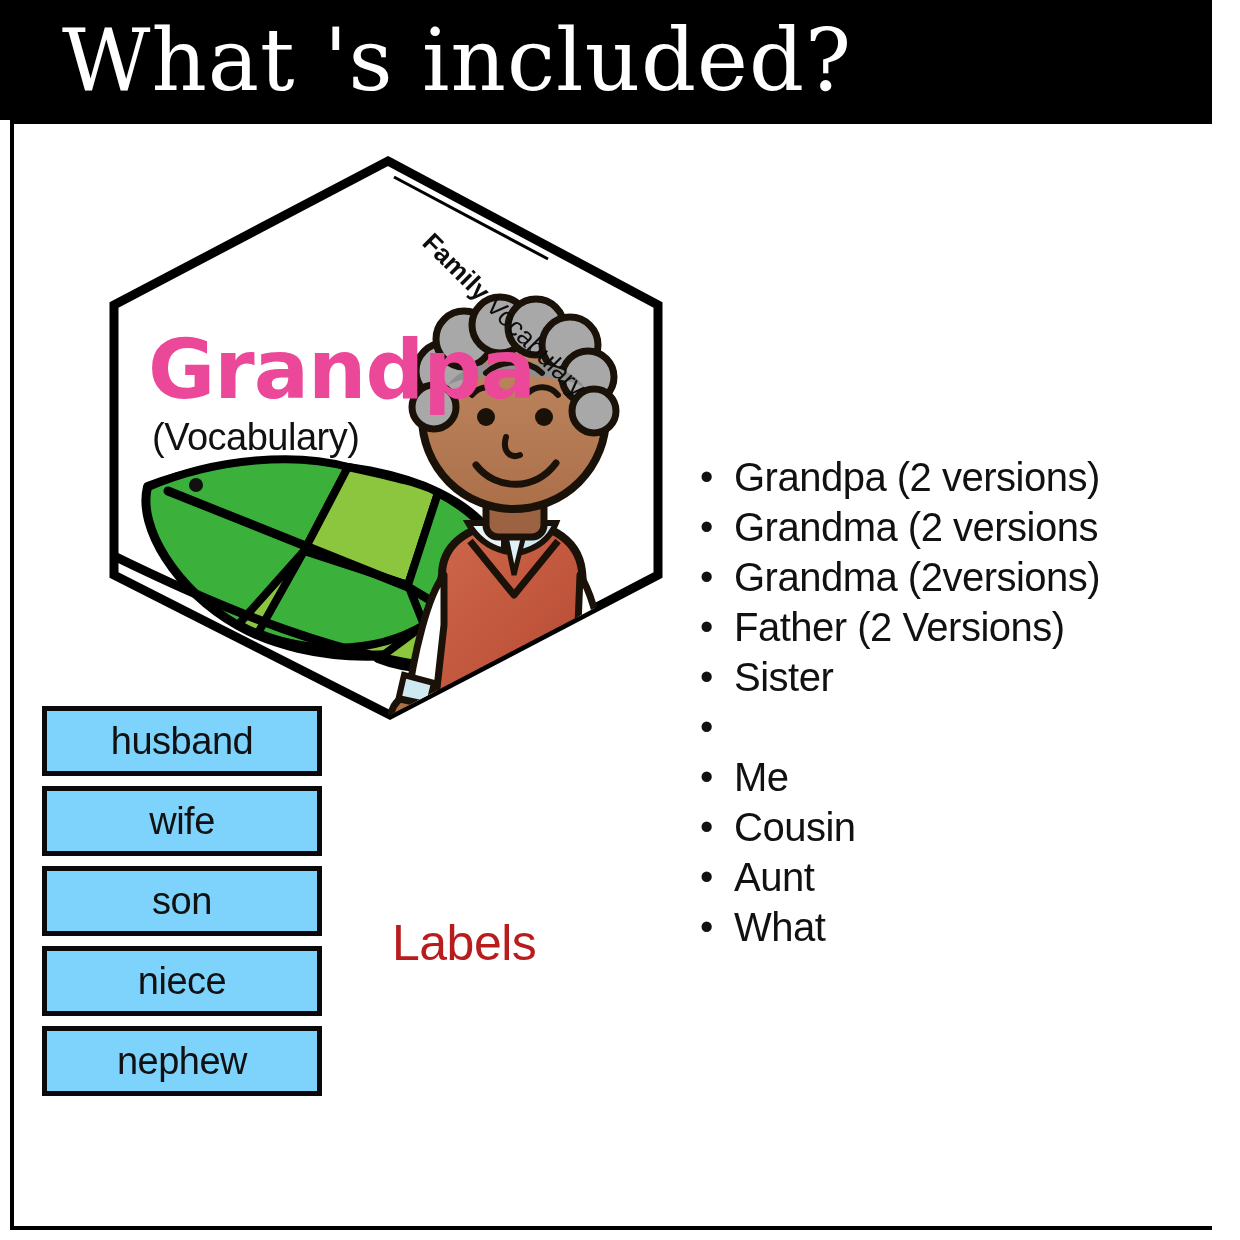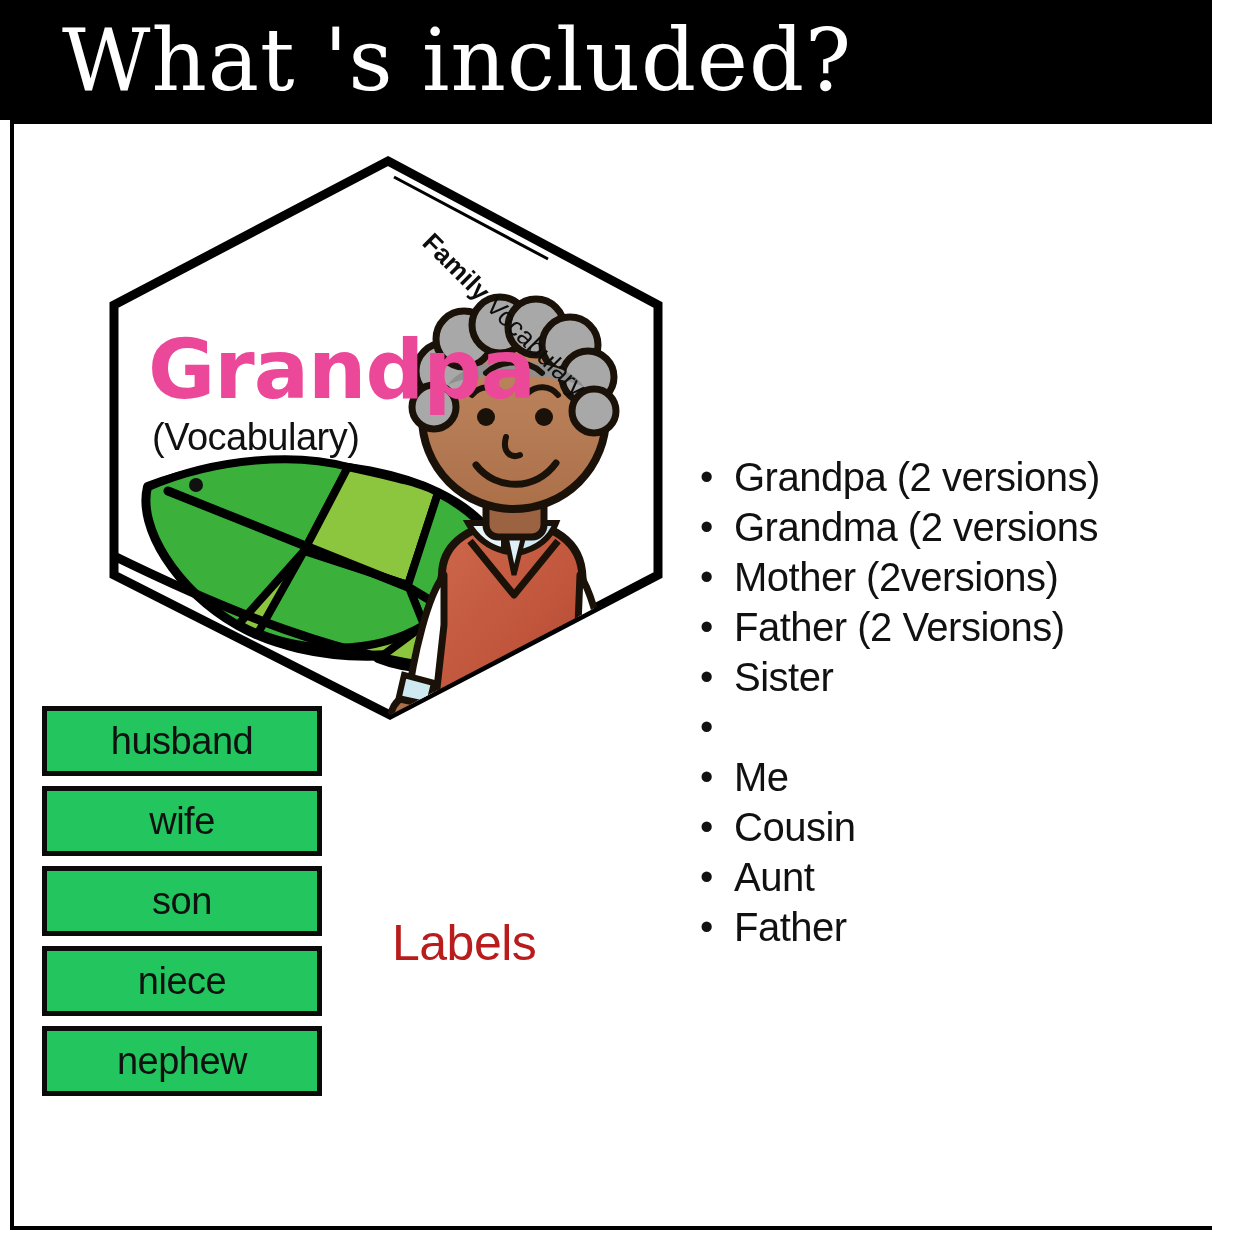--- a/index.html
+++ b/index.html
@@ -115,21 +115,21 @@
     left: 42px;
     top: 706px;
     width: 280px;
     z-index: 20;
   }
   .label-box {
     box-sizing: border-box;
     width: 280px;
     height: 70px;
     border: 5px solid #0a0a0a;
-    background: #22c55e;
+    background: #7dd3fc;
     margin-bottom: 10px;
     display: flex;
     align-items: center;
     justify-content: center;
   }
   .label-box-text {
     font-family: "Liberation Sans", sans-serif;
     font-size: 38px;
     line-height: 40px;
     color: #111111;
@@ -308,21 +308,21 @@
     <div class="included-item">
       <span class="included-bullet">•</span>
       <span class="included-text">Grandpa (2 versions)</span>
     </div>
     <div class="included-item">
       <span class="included-bullet">•</span>
       <span class="included-text">Grandma (2 versions</span>
     </div>
     <div class="included-item">
       <span class="included-bullet">•</span>
-      <span class="included-text">Mother (2versions)</span>
+      <span class="included-text">Grandma (2versions)</span>
     </div>
     <div class="included-item">
       <span class="included-bullet">•</span>
       <span class="included-text">Father (2 Versions)</span>
     </div>
     <div class="included-item">
       <span class="included-bullet">•</span>
       <span class="included-text">Sister</span>
     </div>
     <div class="included-item">
@@ -335,17 +335,17 @@
     <div class="included-item">
       <span class="included-bullet">•</span>
       <span class="included-text">Cousin</span>
     </div>
     <div class="included-item">
       <span class="included-bullet">•</span>
       <span class="included-text">Aunt</span>
     </div>
     <div class="included-item">
       <span class="included-bullet">•</span>
-      <span class="included-text">Father</span>
+      <span class="included-text">What</span>
     </div>
   </div>
 
 </div>
 
 </body></html>

